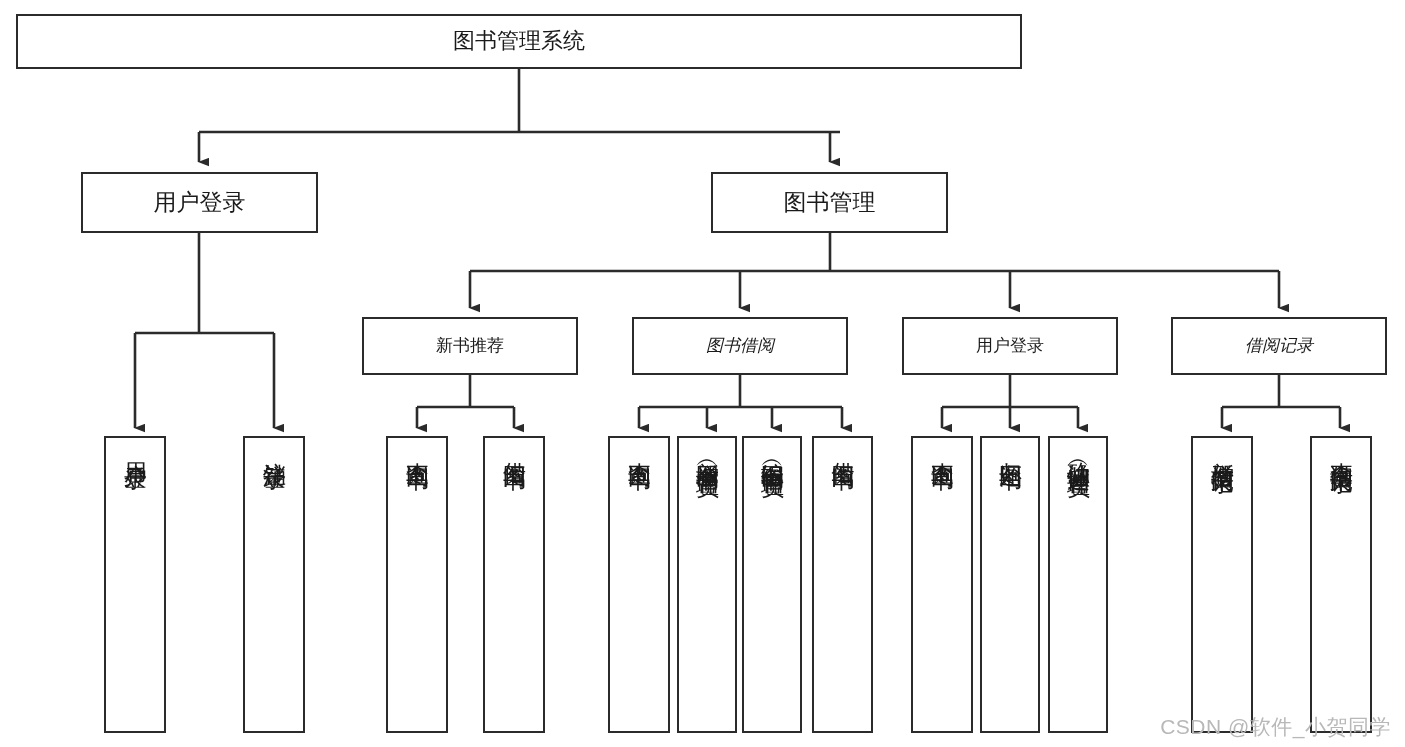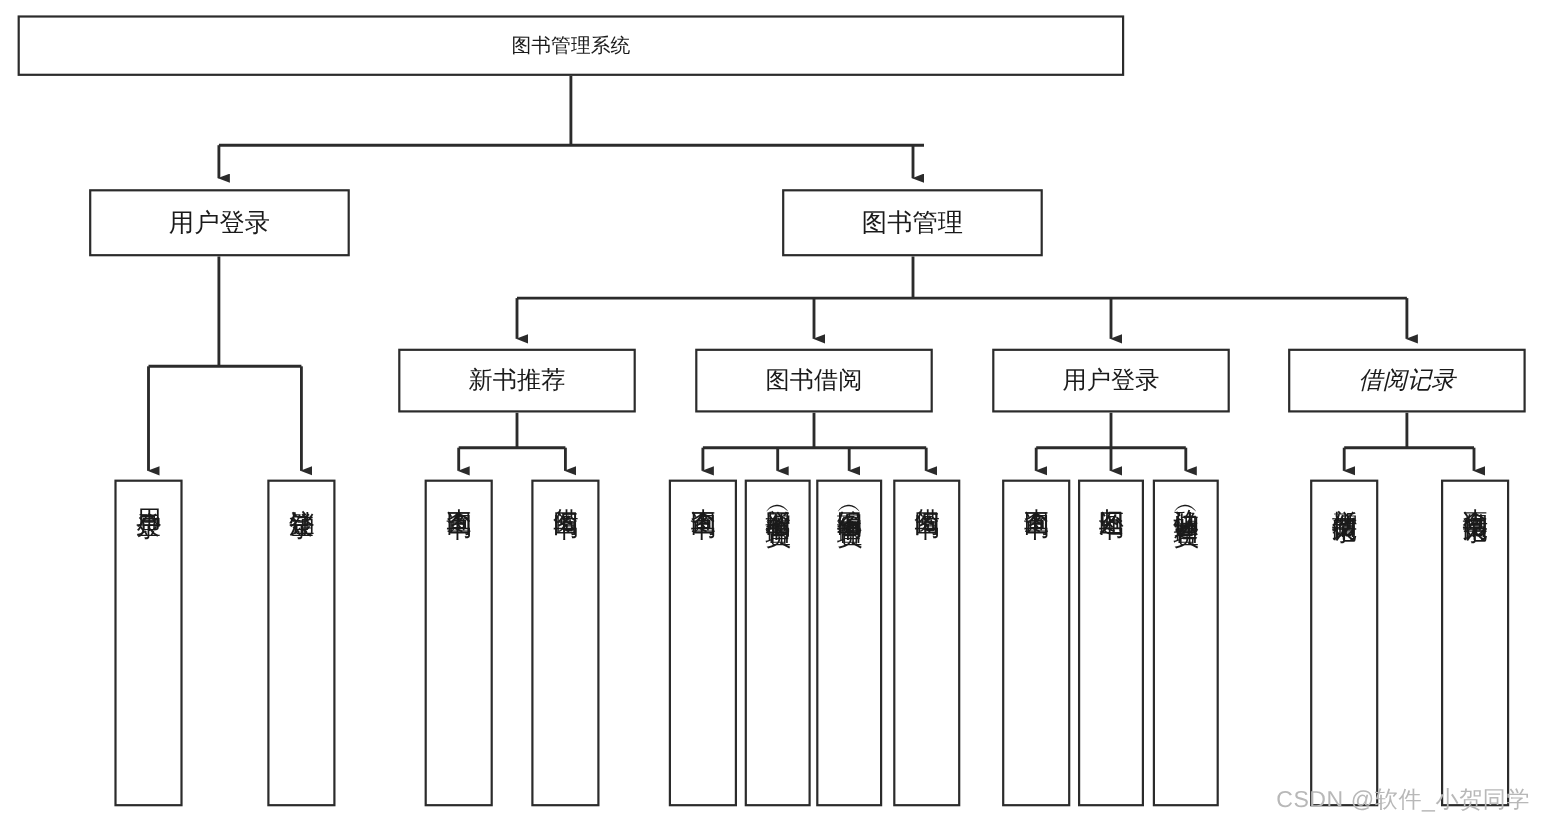--- a/index.html
+++ b/index.html
@@ -2,23 +2,23 @@
 <html><head>
 <meta charset="utf-8">
 <style>
   html,body{margin:0;padding:0;background:#ffffff;}
   body{font-family:"Liberation Sans","DejaVu Sans",sans-serif;}
   #stage{position:relative;width:1405px;height:747px;background:#ffffff;overflow:hidden;}
   svg#wires{position:absolute;left:0;top:0;width:1405px;height:747px;}
   .node{position:absolute;box-sizing:border-box;background:#ffffff;border:2.5px solid #2b2b2b;
         display:flex;align-items:center;justify-content:center;}
   .node-label{color:#1a1a1a;line-height:1.12;text-align:center;white-space:nowrap;}
-  .lvl1 .node-label{font-size:18px;}
+  .lvl1 .node-label{font-size:22px;}
   .lvl2 .node-label{font-size:23px;}
-  .lvl3 .node-label{font-size:22px;}
+  .lvl3 .node-label{font-size:17px;}
   .leaf{align-items:flex-start;padding-top:6px;}
   .leaf .node-label{font-size:23px;writing-mode:vertical-rl;text-orientation:upright;
                     letter-spacing:2px;white-space:pre-line;margin:0 auto;}
   #watermark{position:absolute;right:14px;bottom:6px;font-size:21px;color:#b8b8b8;
              letter-spacing:.5px;white-space:nowrap;pointer-events:none;}
 </style>
 </head>
 <body>
 
 <div id="stage">
@@ -80,21 +80,21 @@
   <div class="node lvl2" style="left:81px;top:172px;width:237px;height:61px;">
     <span class="node-label">用户登录</span>
   </div>
   <div class="node lvl2" style="left:711px;top:172px;width:237px;height:61px;">
     <span class="node-label">图书管理</span>
   </div>
 
   <div class="node lvl3" style="left:362px;top:317px;width:216px;height:58px;">
     <span class="node-label">新书推荐</span>
   </div>
-  <div class="node lvl3" style="left:632px;top:317px;width:216px;height:58px;">
+  <div class="node lvl3" style="left:632px;top:317px;width:216px;height:58px;font-style:italic;">
     <span class="node-label">图书借阅</span>
   </div>
   <div class="node lvl3" style="left:902px;top:317px;width:216px;height:58px;">
     <span class="node-label">用户登录</span>
   </div>
   <div class="node lvl3" style="left:1171px;top:317px;width:216px;height:58px;font-style:italic;">
     <span class="node-label">借阅记录</span>
   </div>
 
   <div class="node leaf" style="left:104px;top:436px;width:62px;height:297px;">

